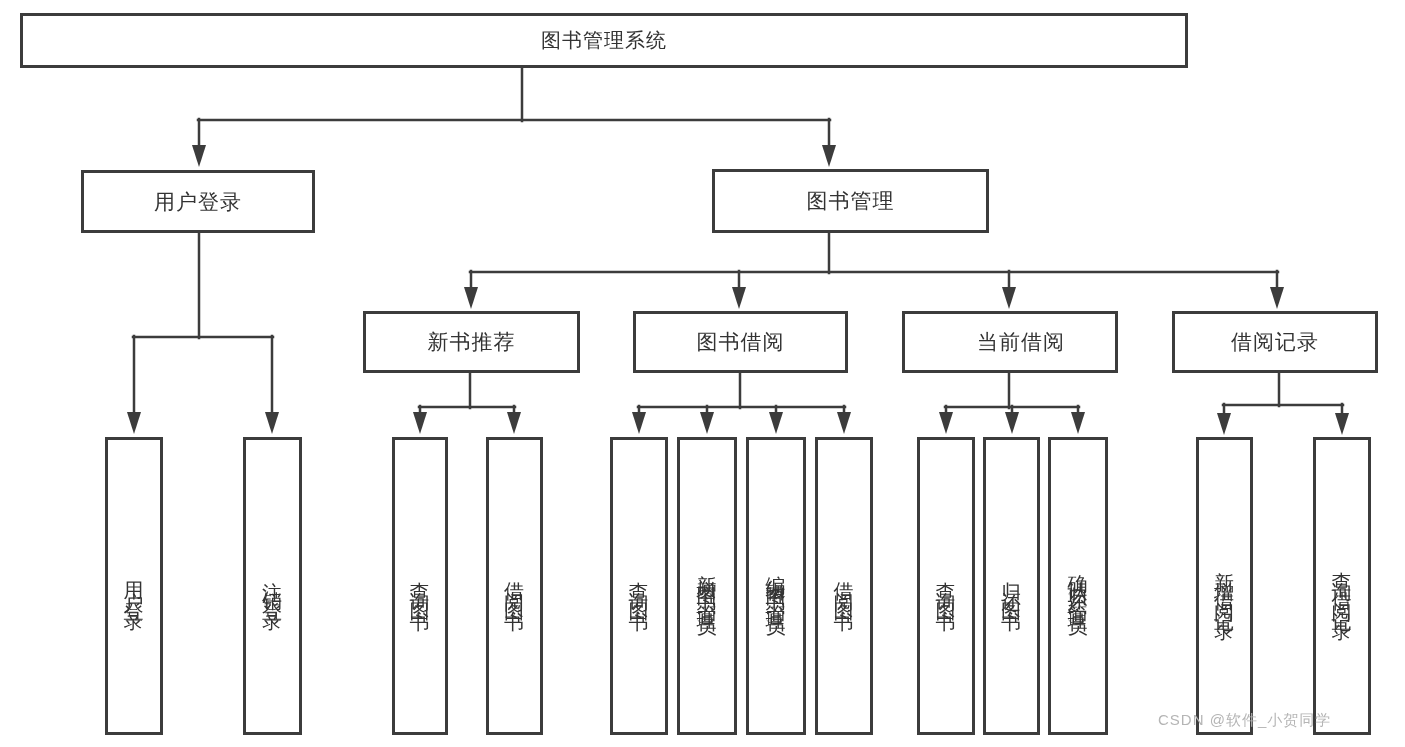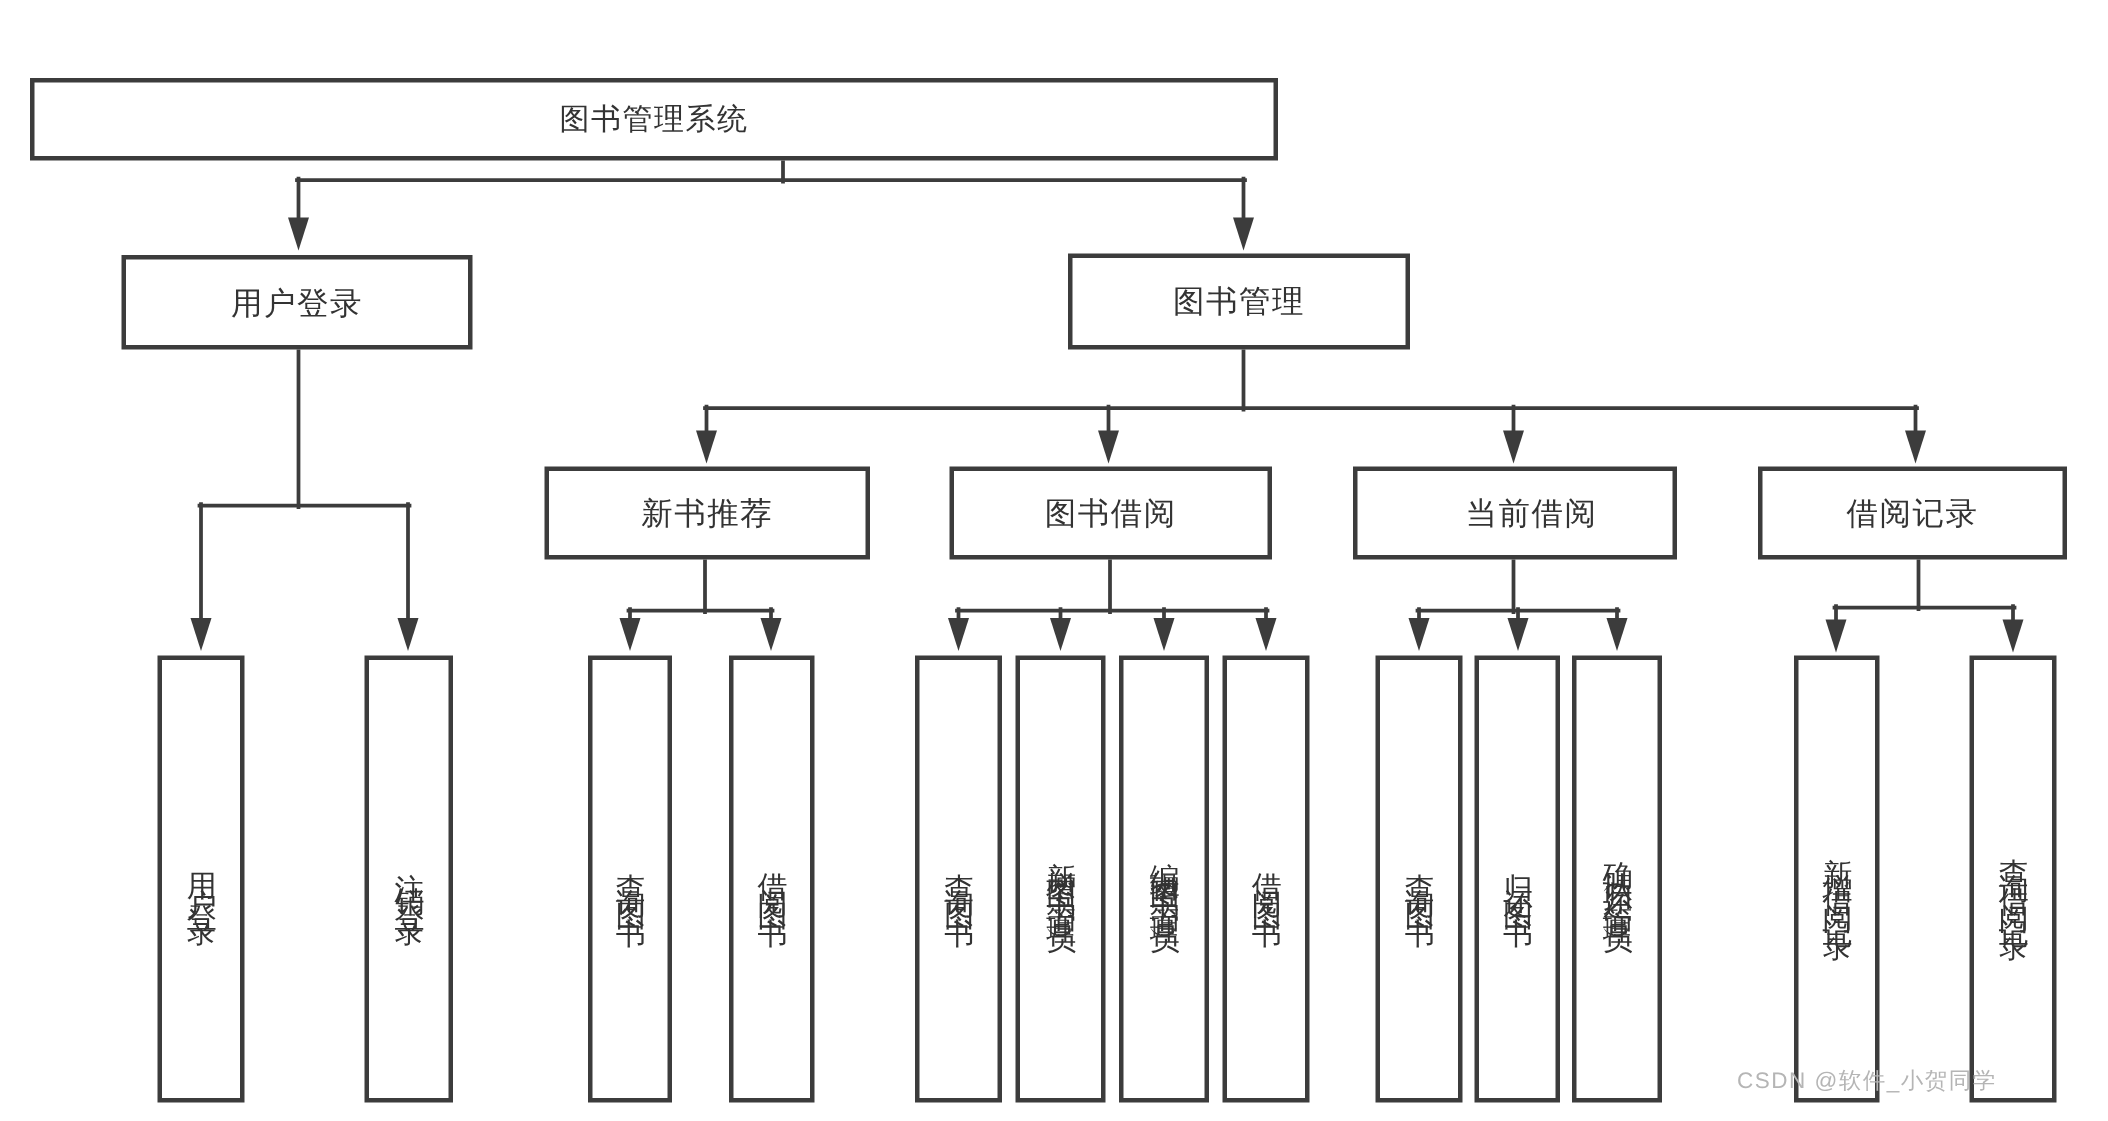--- a/index.html
+++ b/index.html
@@ -85,28 +85,28 @@
       <polygon points="769,412 783,412 776,434"></polygon>
       <polygon points="837,412 851,412 844,434"></polygon>
       <polygon points="939,412 953,412 946,434"></polygon>
       <polygon points="1005,412 1019,412 1012,434"></polygon>
       <polygon points="1071,412 1085,412 1078,434"></polygon>
       <polygon points="1217,413 1231,413 1224,435"></polygon>
       <polygon points="1335,413 1349,413 1342,435"></polygon>
     </g>
   </svg>
 
-  <div class="node root" style="left:20px;top:13px;width:832px;height:55px;margin-top:39px;">
+  <div class="node root" style="left:20px;top:13px;width:1168px;height:55px;">
     <span>图书管理系统</span>
   </div>
 
   <div class="node" style="left:81px;top:170px;width:234px;height:63px;">
     <span>用户登录</span>
   </div>
-  <div class="node" style="left:712px;top:169px;width:228px;height:64px;">
+  <div class="node" style="left:712px;top:169px;width:277px;height:64px;">
     <span>图书管理</span>
   </div>
 
   <div class="node" style="left:633px;top:311px;width:215px;height:62px;">
     <span>图书借阅</span>
   </div>
   <div class="node" style="left:363px;top:311px;width:217px;height:62px;">
     <span>新书推荐</span>
   </div>
   <div class="node" style="left:902px;top:311px;width:216px;height:62px;padding-left:22px;">

